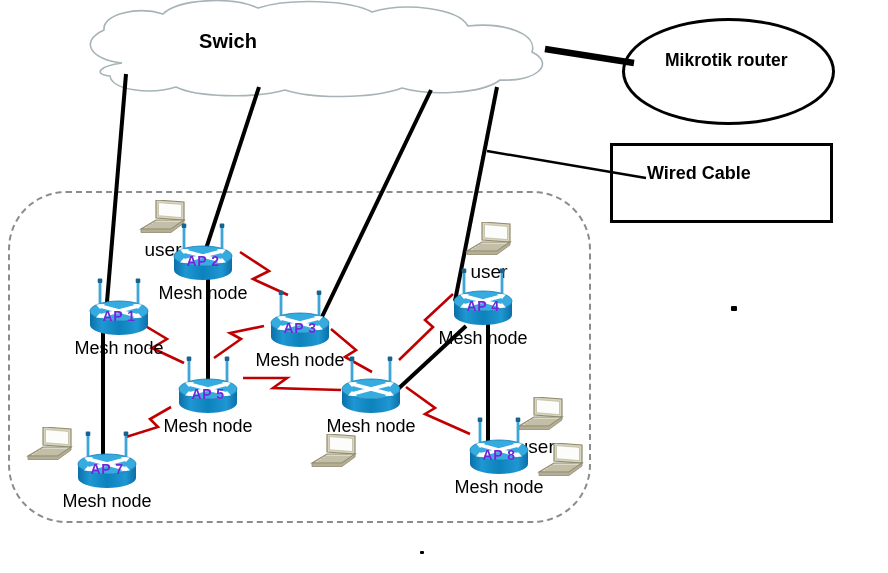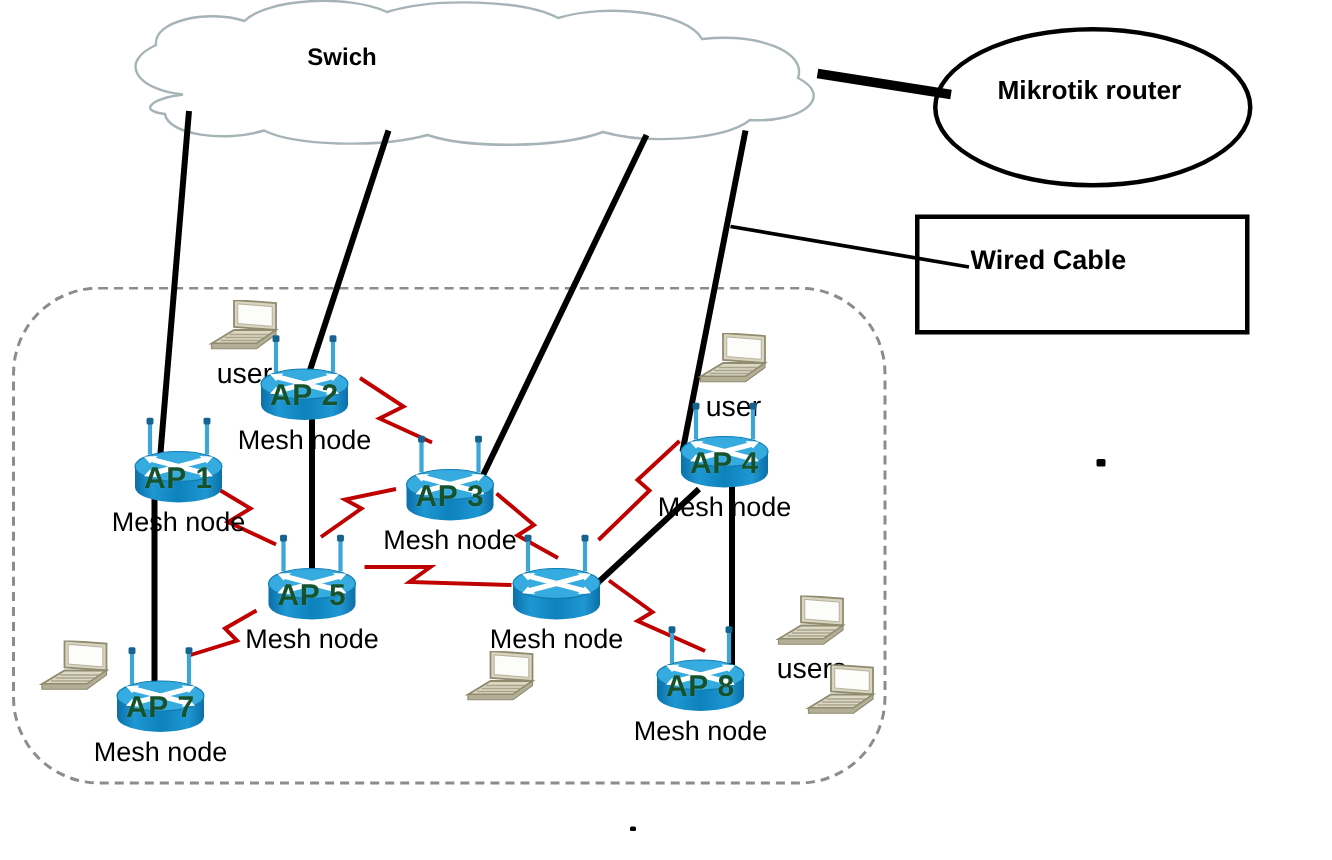--- a/index.html
+++ b/index.html
@@ -10,40 +10,40 @@
   .layer{position:absolute;left:0;top:0;width:888px;height:573px;}
   
   #mesh-boundary{
     position:absolute;left:8px;top:191px;width:579px;height:328px;
     border:2px dashed #8c8c8c;border-radius:58px;z-index:1;
   }
   #wires{z-index:2;}
   
   #cloud-label{
     position:absolute;left:163px;top:30px;width:130px;text-align:center;
-    font-size:16px;font-weight:bold;z-index:3;
+    font-size:20px;font-weight:bold;z-index:3;
   }
   
   #server-ellipse{
     position:absolute;left:622px;top:18px;width:207px;height:101px;
     border:3.5px solid #000;border-radius:50%;z-index:3;background:transparent;
   }
   #server-ellipse .txt{padding:26px 0 0 40px;font-size:17.5px;font-weight:bold;line-height:26px;}
   
   #cable-box{
     position:absolute;left:610px;top:143px;width:217px;height:74px;
     border:3.5px solid #000;z-index:3;background:transparent;
   }
   #cable-box .txt{margin:17px 0 0 34px;font-size:18px;font-weight:bold;}
   
   .ap-node{position:absolute;width:110px;z-index:5;text-align:center;}
   .ap-node svg{display:block;margin:0 auto;}
   .ap-label{
-    position:absolute;left:0;right:0;top:33px;font-size:20px;font-weight:bold;
-    letter-spacing:.5px;color:#14532d;text-shadow:0 0 1px rgba(255,255,255,.3);
+    position:absolute;left:0;right:0;top:33px;font-size:14px;font-weight:bold;
+    letter-spacing:.5px;color:#6d28d9;text-shadow:0 0 1px rgba(255,255,255,.3);
   }
   .ap-sublabel{position:absolute;left:0;right:0;top:63px;font-size:18px;}
   
   .laptop{position:absolute;width:64px;z-index:4;text-align:center;}
   .laptop svg{display:block;margin:0 auto;}
   .laptop-label{margin-top:3px;font-size:19px;}
   .laptop-label:empty{display:none;}
   
   .stray-dot{position:absolute;background:#000;border-radius:1px;z-index:3;}
 </style>
@@ -241,21 +241,21 @@
         <rect x="62.6" y="6" width="2.8" height="22" fill="#3ea6d6"></rect>
         <rect x="61.7" y="3.5" width="4.6" height="4.5" rx="1" fill="#17638f"></rect>
         <path d="M16,36 L16,50 A29,10 0 0 0 74,50 L74,36 A29,10 0 0 1 16,36 Z" fill="url(#apbody6)"></path>
         <ellipse cx="45" cy="36" rx="29" ry="10" fill="#35abe0" stroke="#0f7cb2" stroke-width="0.8"></ellipse>
         <path d="M26,31 L64,41 M64,31 L26,41" stroke="#ffffff" stroke-width="3.4" stroke-linecap="round"></path>
         <path d="M22,29.5 L31,29 L26,34 Z M68,29.5 L59,29 L64,34 Z M22,42.5 L31,43 L26,38 Z M68,42.5 L59,43 L64,38 Z" fill="#ffffff"></path>
       </svg>
       <div class="ap-label">AP 7</div>
       <div class="ap-sublabel">Mesh node</div>
     </div>
-    <div class="ap-node" style="left: 412px; top: 414px;">
+    <div class="ap-node" style="left: 444px; top: 414px;">
       <svg width="90" height="62" viewBox="0 0 90 62">
         <defs>
           <linearGradient id="apbody7" x1="0" y1="0" x2="1" y2="0">
             <stop offset="0" stop-color="#0b6fa8"></stop>
             <stop offset="0.2" stop-color="#1e97d2"></stop>
             <stop offset="0.5" stop-color="#0d82bd"></stop>
             <stop offset="0.82" stop-color="#1e97d2"></stop>
             <stop offset="1" stop-color="#0b6fa8"></stop>
           </linearGradient>
         </defs>

